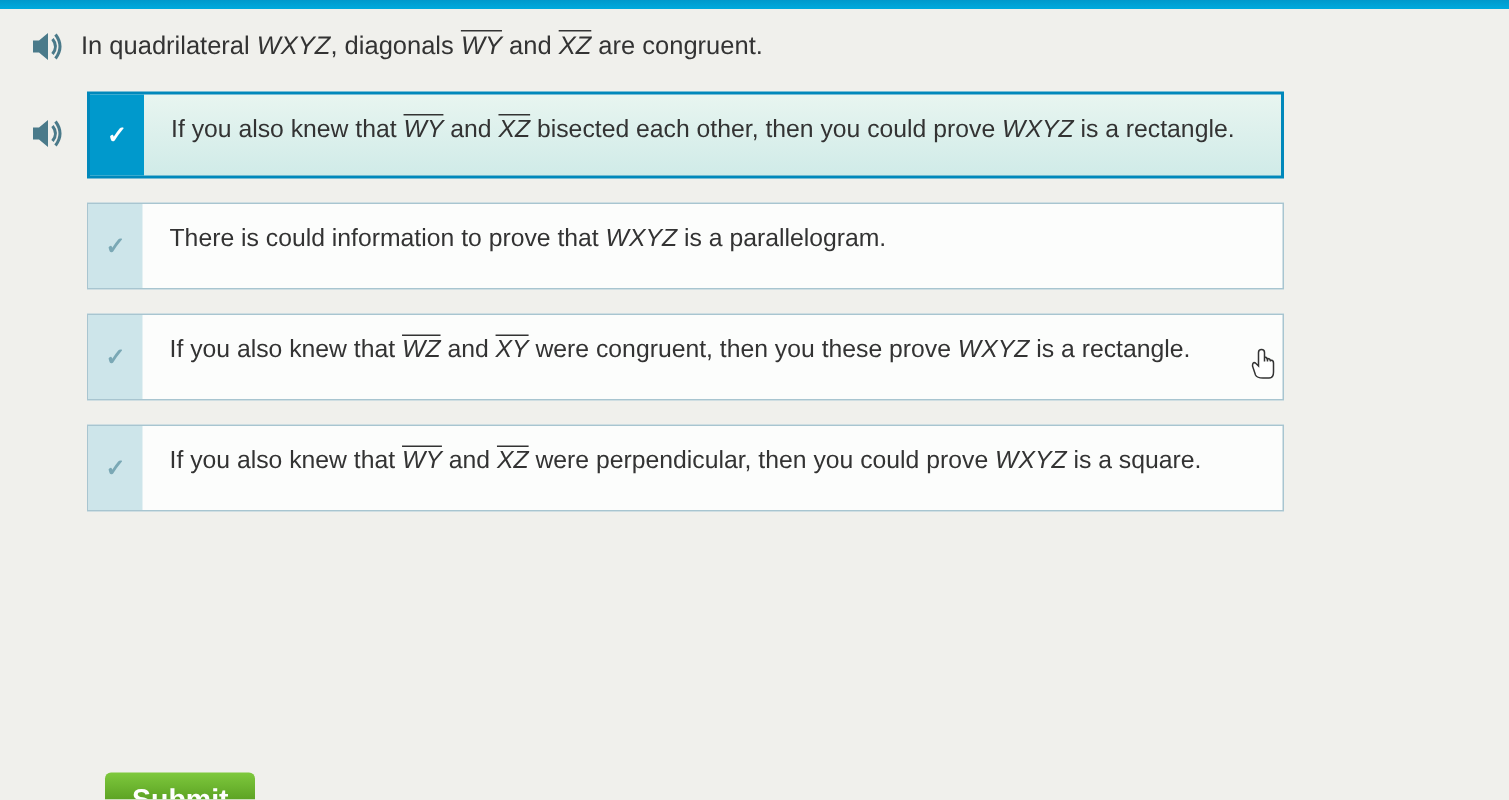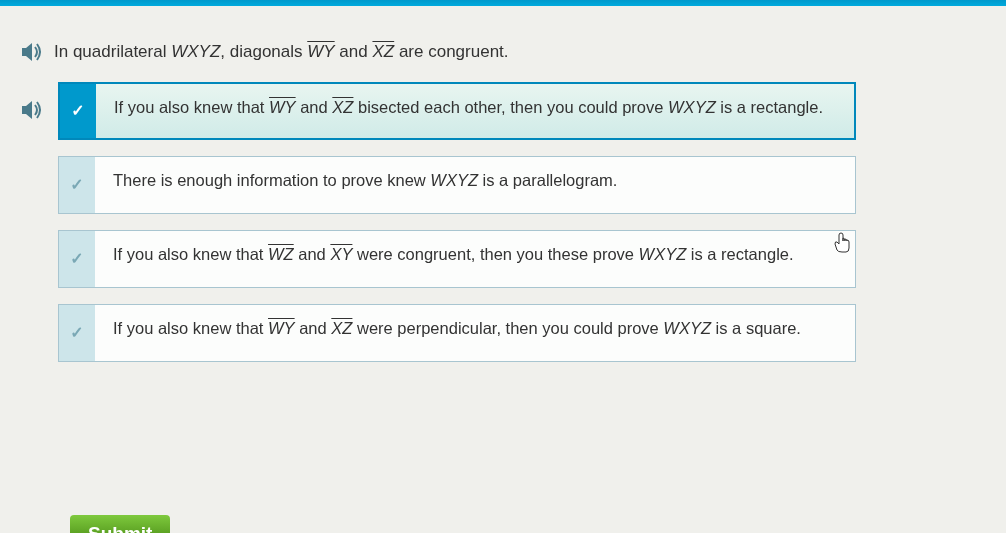--- a/index.html
+++ b/index.html
@@ -10,21 +10,21 @@
       height: 533px;
       overflow: hidden;
       position: relative;
     }
     .top-bar {
       height: 6px;
       background: linear-gradient(to bottom, #0099cc, #00aadd);
       width: 100%;
     }
     .content {
-      padding: 34px 30px 0 20px;
+      padding: 13px 30px 0 20px;
     }
     .prompt-line {
       display: flex;
       align-items: flex-start;
       margin-bottom: 18px;
     }
     .speaker-icon {
       width: 24px;
       height: 20px;
       flex-shrink: 0;
@@ -166,21 +166,21 @@
           </span>
         </div>
       </div>
 
       <div class="option">
         <div class="check-box">
           <span class="check-mark">✓</span>
         </div>
         <div class="option-text">
           <span>
-            <span>There is enough information to prove knew </span><span class="italic">WXYZ</span><span> is a parallelogram.</span>
+            <span>There is could information to prove that </span><span class="italic">WXYZ</span><span> is a parallelogram.</span>
           </span>
         </div>
       </div>
 
       <div class="option">
         <div class="check-box">
           <span class="check-mark">✓</span>
         </div>
         <div class="option-text">
           <span>

